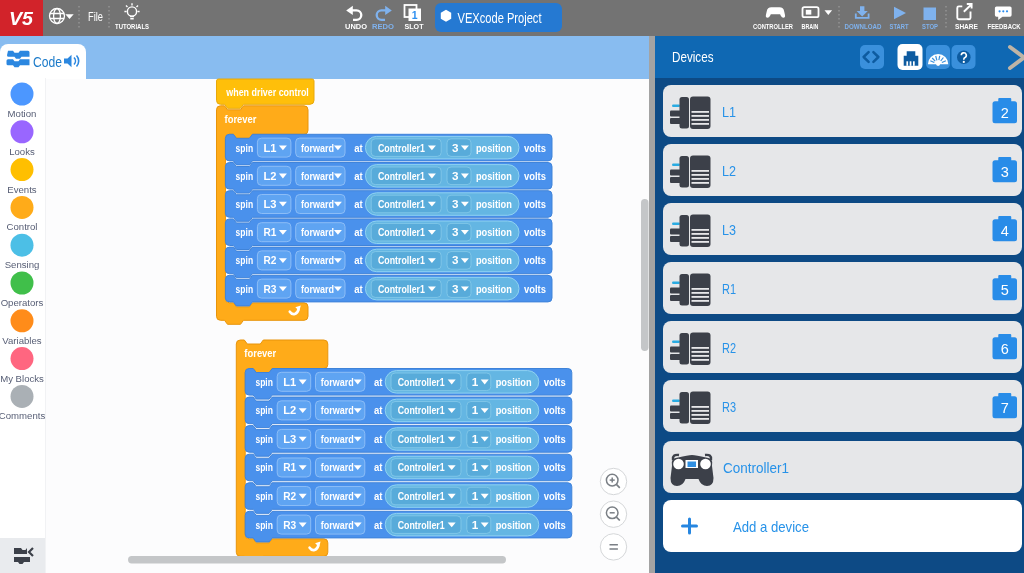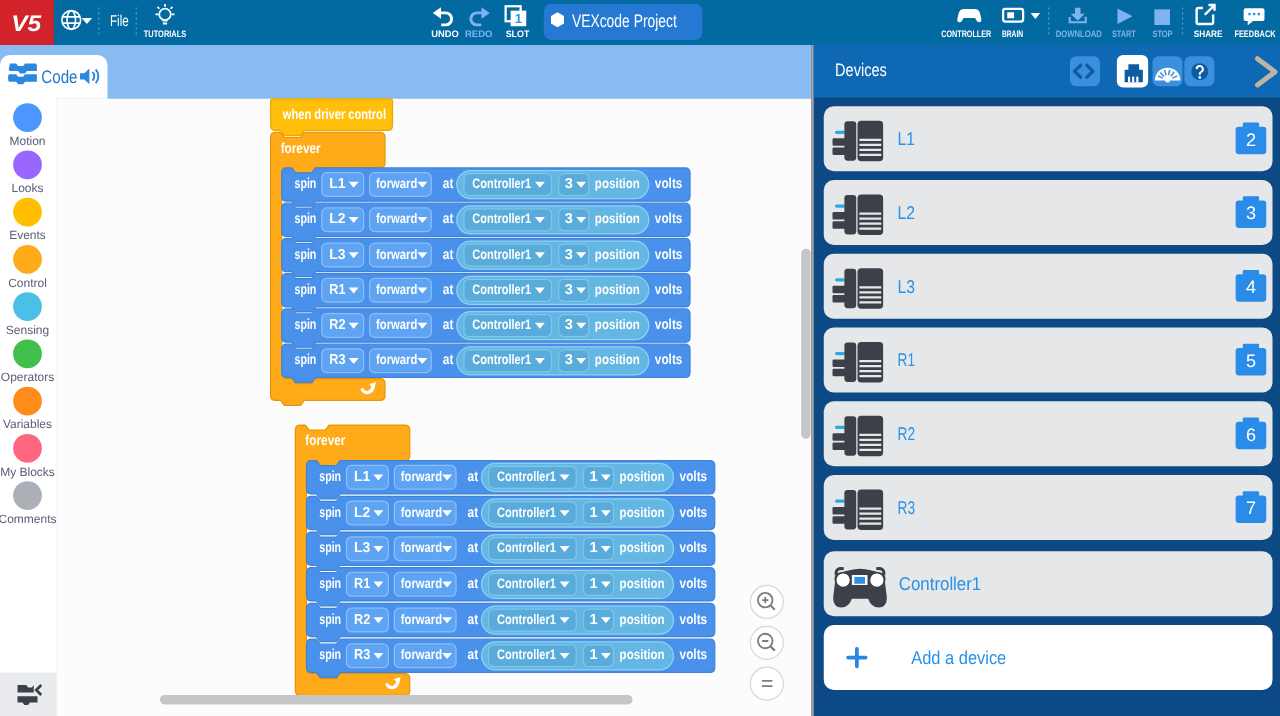--- a/index.html
+++ b/index.html
@@ -288,21 +288,21 @@
       <path d="M616.4,484.4 l3.4,3.4" stroke="#7a7f85" stroke-width="1.7"></path>
       <circle cx="613.5" cy="514.2" r="13.2" fill="#fff" stroke="#d5d7d9" stroke-width="1"></circle>
       <circle cx="612.2" cy="512.8" r="5.8" fill="none" stroke="#7a7f85" stroke-width="1.5"></circle>
       <path d="M609.7,512.8 h5" stroke="#7a7f85" stroke-width="1.5"></path>
       <path d="M616.4,517.1 l3.4,3.4" stroke="#7a7f85" stroke-width="1.7"></path>
       <circle cx="613.5" cy="546.9" r="13.2" fill="#fff" stroke="#d5d7d9" stroke-width="1"></circle>
       <path d="M609.5,544.7 h8.4 M609.5,548.9 h8.4" stroke="#7a7f85" stroke-width="1.5"></path>
       <rect x="641" y="199" width="7.5" height="152" rx="3.7" fill="#c4c6c8"></rect>
       <rect x="128" y="556" width="378" height="7.5" rx="3.7" fill="#c4c6c8"></rect>
     </svg>
-<div style="position:absolute;left:0;top:0;width:1024px;height:36px;background:#0369a1;">
+<div style="position:absolute;left:0;top:0;width:1024px;height:36px;background:#737373;">
       <div style="position:absolute;left:0;top:0;width:43px;height:36px;background:#d2232a;"></div>
       <svg style="position:absolute;left:0;top:0;" width="1024" height="36" viewBox="0 0 1024 36" font-family="Liberation Sans,sans-serif">
         <text x="21" y="18.5" font-size="18" font-weight="bold" font-style="italic" fill="#fff" text-anchor="middle" dominant-baseline="central" textLength="24" lengthAdjust="spacingAndGlyphs">V5</text>
         <g stroke="#fff" stroke-width="1.3" fill="none">
           <circle cx="57" cy="16" r="7.5"></circle>
           <ellipse cx="57" cy="16" rx="3.4" ry="7.5"></ellipse>
           <path d="M50,13.5 H64 M50,18.5 H64"></path>
         </g>
         <path d="M65.3,14.3 L73.7,14.3 L69.5,19.1 Z" fill="#fff"></path>
         <line x1="79" y1="6" x2="79" y2="30" stroke="rgba(255,255,255,.35)" stroke-width="1" stroke-dasharray="1.5,2.5"></line>
@@ -355,21 +355,21 @@
         <text x="966.5" y="26.8" font-size="7.5" font-weight="bold" fill="#fff" text-anchor="middle" dominant-baseline="central" textLength="23" lengthAdjust="spacingAndGlyphs">SHARE</text>
         <path d="M996.5,6.5 h13.5 a1.6,1.6 0 0 1 1.6,1.6 v7 a1.6,1.6 0 0 1 -1.6,1.6 h-7.5 l-4.3,3.4 v-3.4 h-1.7 a1.6,1.6 0 0 1 -1.6,-1.6 v-7 a1.6,1.6 0 0 1 1.6,-1.6 Z" fill="#fff"></path>
         <g fill="#2d8ff0">
           <circle cx="999.6" cy="11.3" r="1.1"></circle>
           <circle cx="1003.3" cy="11.3" r="1.1"></circle>
           <circle cx="1007" cy="11.3" r="1.1"></circle>
         </g>
         <text x="1004" y="26.8" font-size="7.5" font-weight="bold" fill="#fff" text-anchor="middle" dominant-baseline="central" textLength="33" lengthAdjust="spacingAndGlyphs">FEEDBACK</text>
       </svg>
     </div>
-<div style="position:absolute;left:649px;top:36px;width:375px;height:537px;background:#0d4a85;border-left:2px solid #a3a3a3;">
+<div style="position:absolute;left:649px;top:36px;width:375px;height:537px;background:#0d4a85;border-left:6px solid #a3a3a3;">
       <div style="position:absolute;left:0;top:0;right:0;height:42px;background:#0f68b3;"></div>
       <svg style="position:absolute;left:0;top:0;" width="375" height="42">
         <text x="17" y="21" font-size="14.5" fill="#fff" dominant-baseline="central" font-family="Liberation Sans,sans-serif" textLength="41.5" lengthAdjust="spacingAndGlyphs">Devices</text>
       </svg>
       <svg style="position:absolute;left:0;top:0;" width="375" height="42" viewBox="0 0 375 42" font-family="Liberation Sans,sans-serif">
         <rect x="205" y="9" width="24" height="24" rx="5" fill="#3a90dc"></rect>
         <g stroke="#0d5ba0" stroke-width="2.5" fill="none" stroke-linecap="round" stroke-linejoin="round">
           <path d="M213.6,16.2 L208.6,21 L213.6,25.8"></path>
           <path d="M218.4,16.2 L223.4,21 L218.4,25.8"></path>
         </g>

